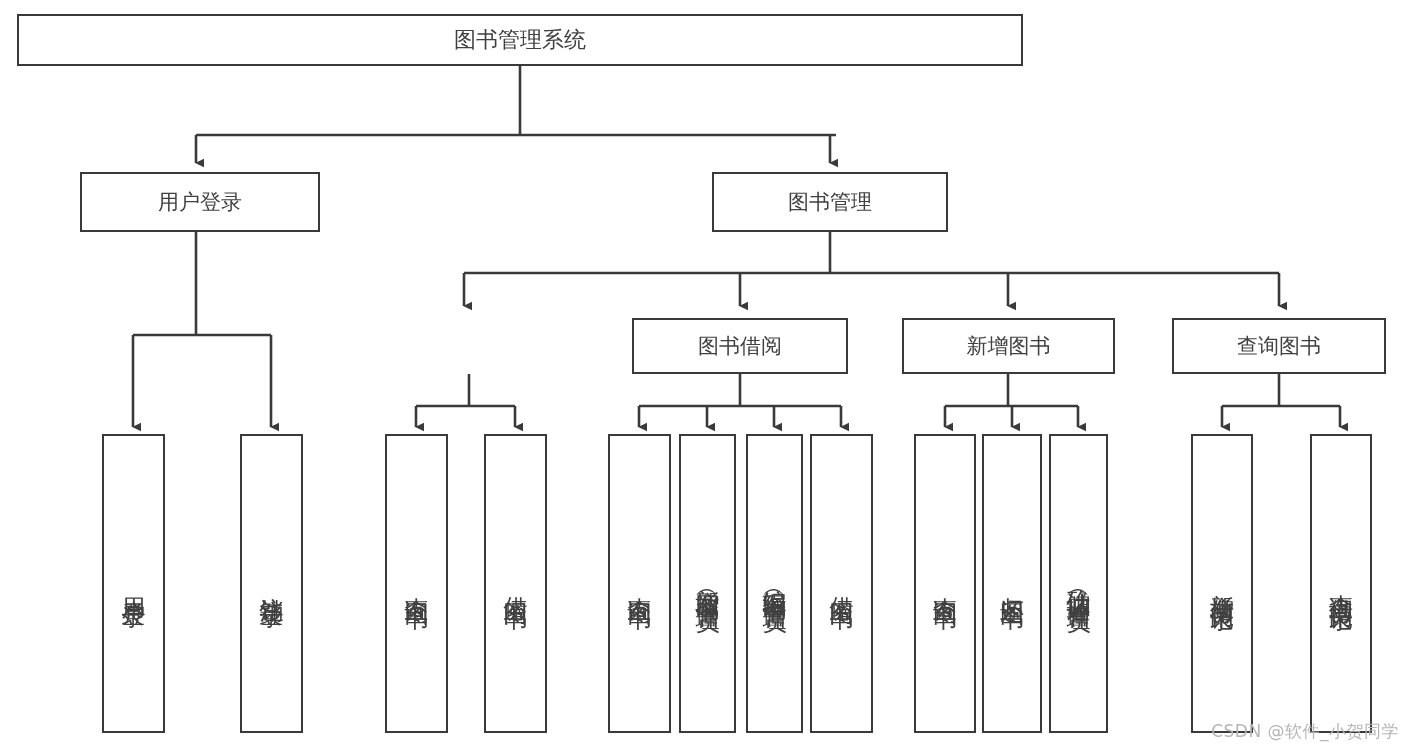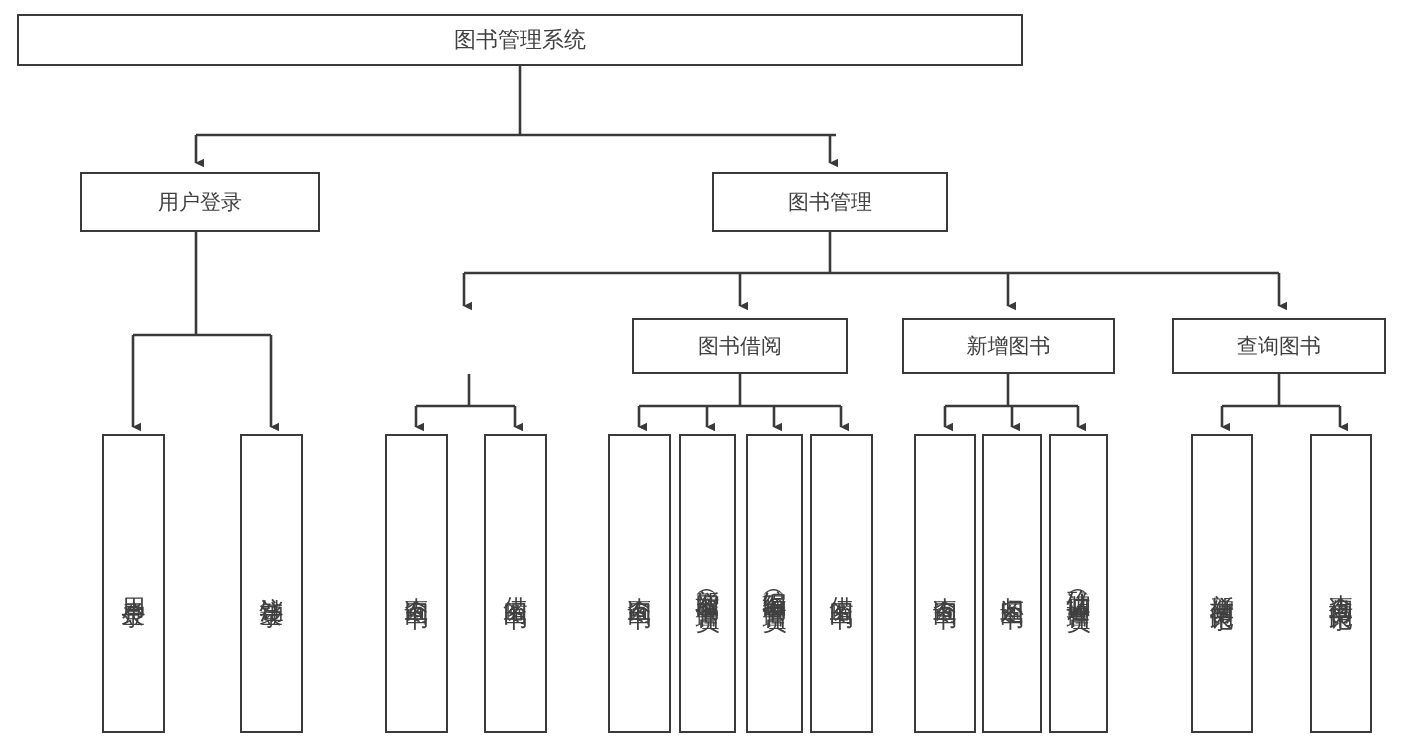--- a/index.html
+++ b/index.html
@@ -200,14 +200,15 @@
   </div>
 
   <div class="node v" style="left:1191px; top:434px; width:62px; height:299px;">
     <span class="node-label">新增借阅记录</span>
   </div>
 
   <div class="node v" style="left:1310px; top:434px; width:62px; height:299px;">
     <span class="node-label">查询借阅记录</span>
   </div>
 
+  <div id="watermark">CSDN @软件_小贺同学</div>
 
 </div>
 
 </body></html>

